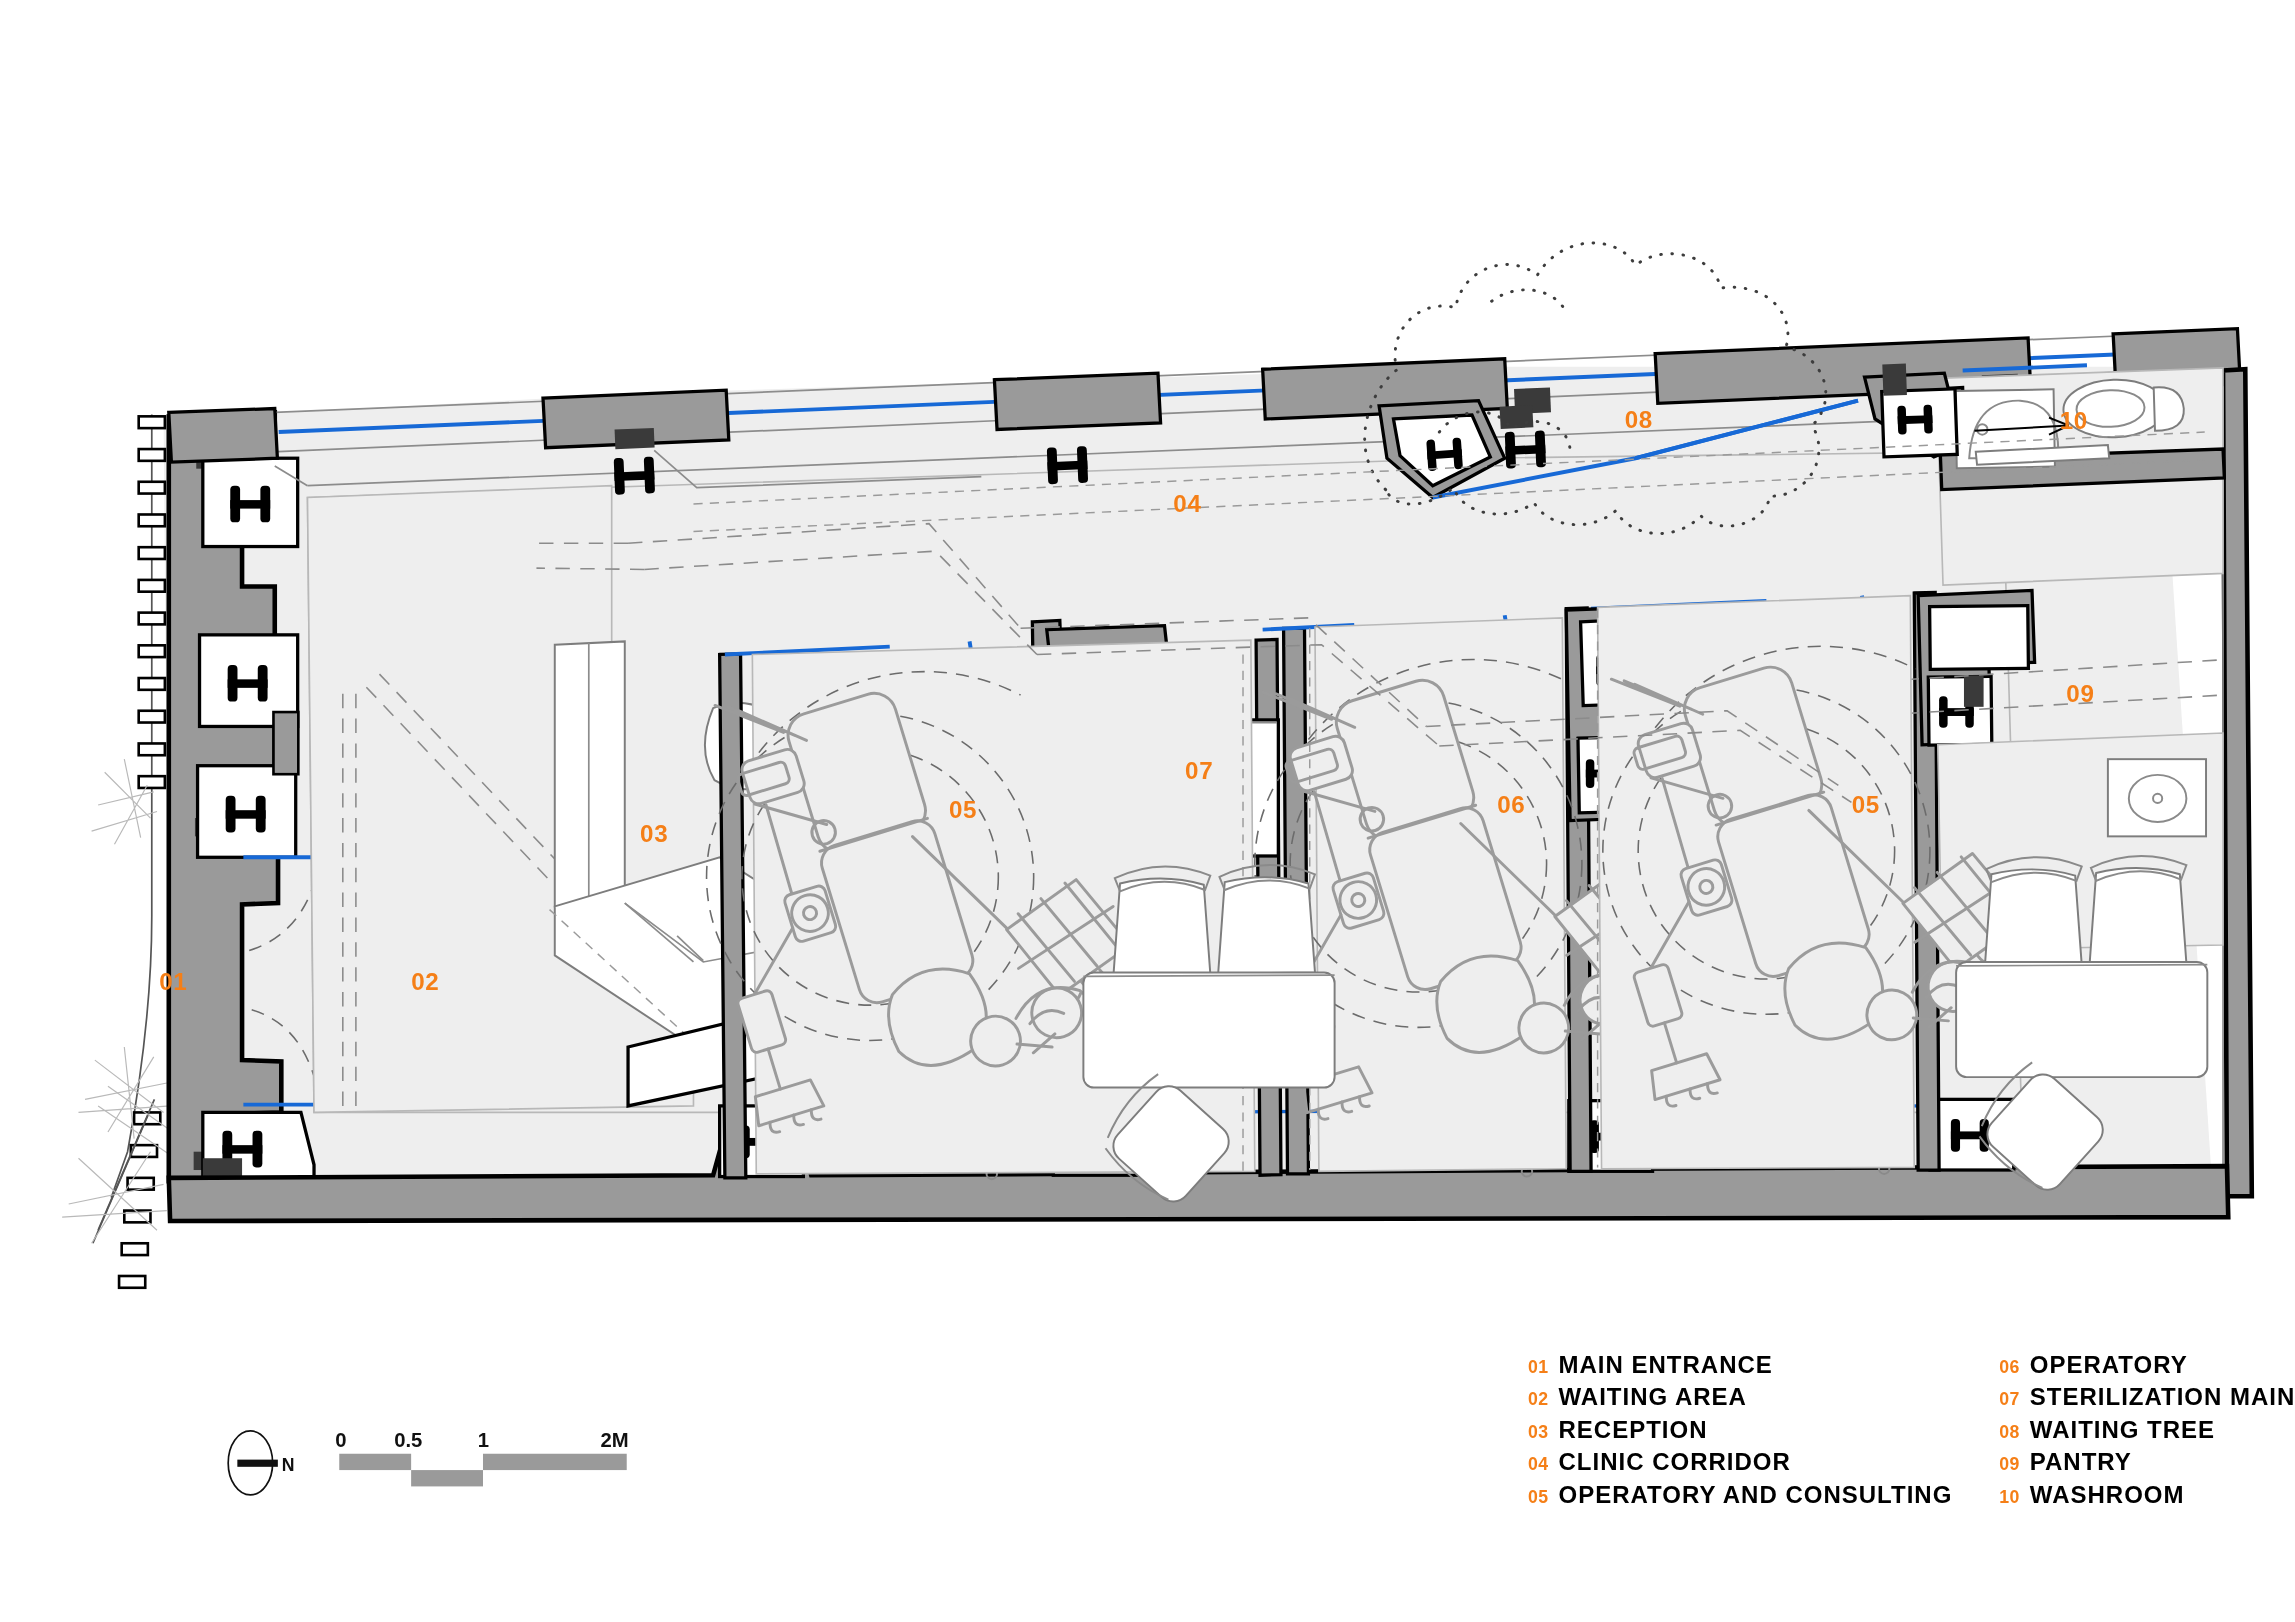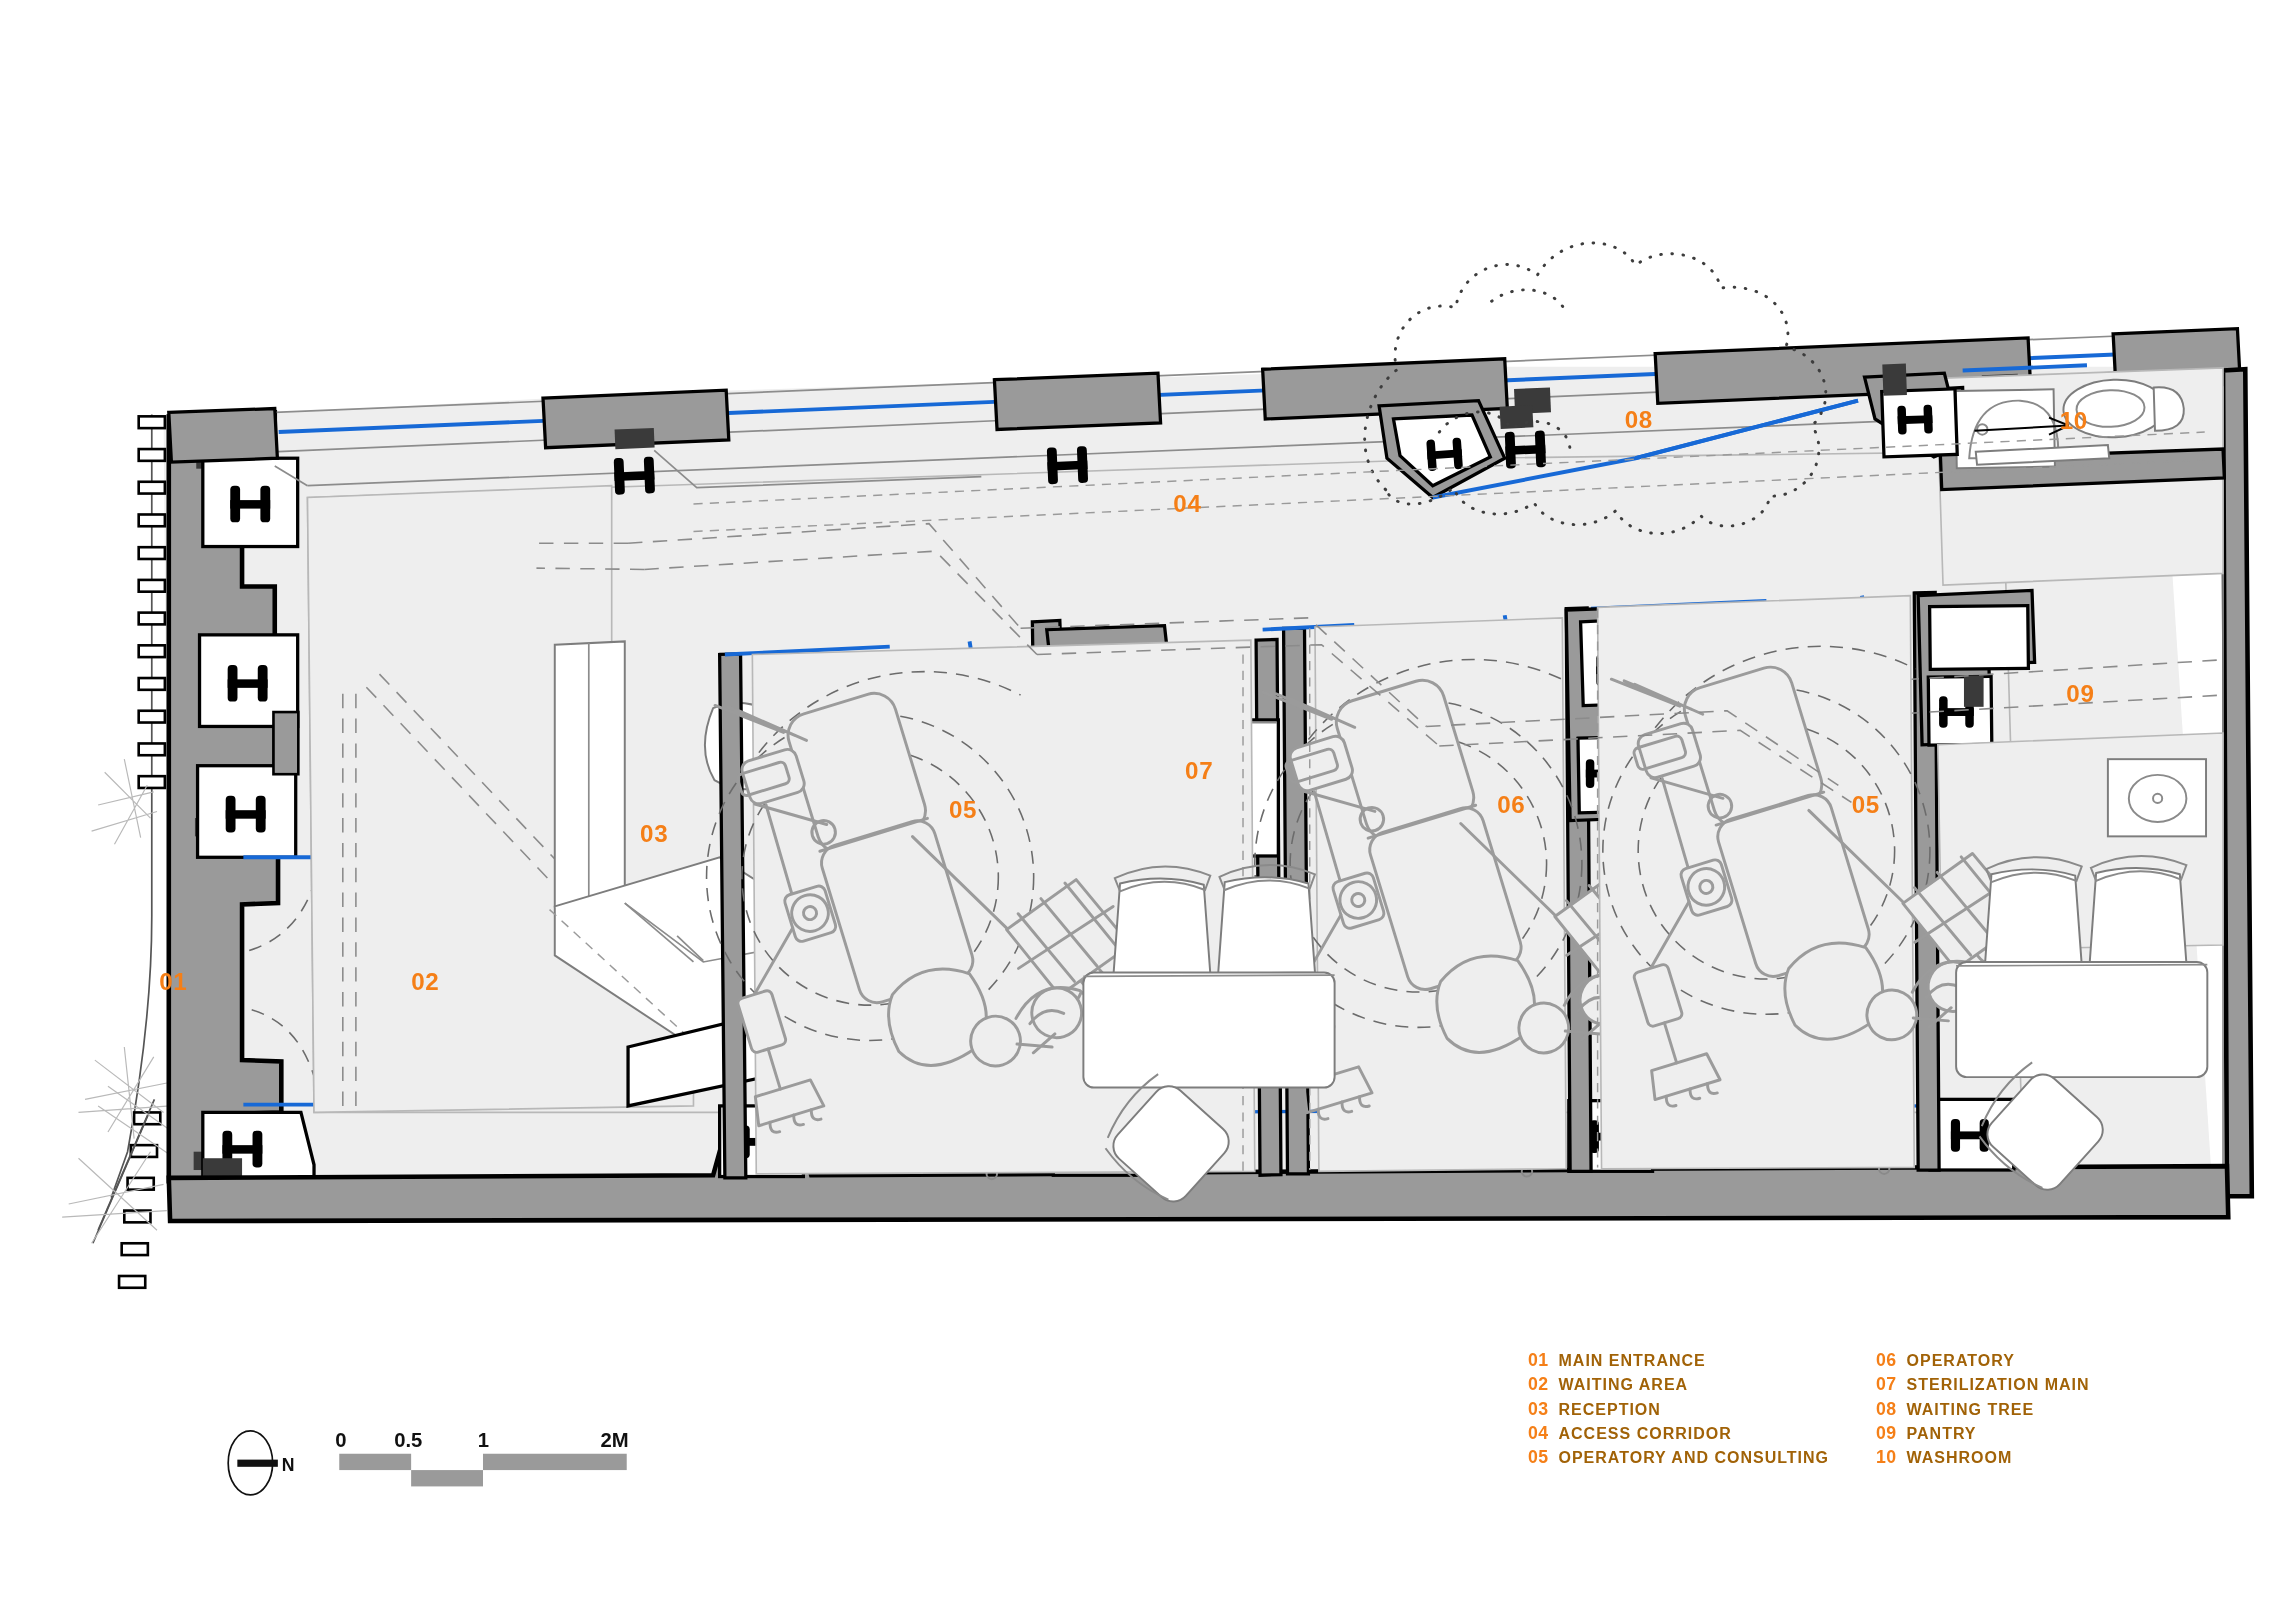--- a/index.html
+++ b/index.html
@@ -53,21 +53,21 @@
     display:flex; gap:47px;
     font-family:"Liberation Sans", sans-serif;
   }
   .legend-col{display:flex;flex-direction:column;gap:1.3px;}
   .legend-row{display:flex;align-items:baseline;gap:8.5px;line-height:1.30;}
   .legend-num{
     color:#F57F17;font-weight:bold;font-size:17.7px;letter-spacing:0.3px;
     min-width:22px;
   }
   .legend-lbl{
-    color:#a16207;font-weight:bold;font-size:16px;letter-spacing:1px;
+    color:#000000;font-weight:bold;font-size:24px;letter-spacing:1px;
     white-space:nowrap;
   }
   #scalebar{position:absolute;left:216px;top:1425px;}
   .sb-num{font-size:31px;font-weight:bold;fill:#111;font-family:"Liberation Sans",sans-serif;}
   .sb-seg-on{fill:#9a9a9a;}
   .north-n{font-size:27px;font-weight:bold;fill:#111;font-family:"Liberation Sans",sans-serif;}
 </style>
 </head>
 <body>
 
@@ -663,21 +663,21 @@
         <div class="legend-row">
           <span class="legend-num" style="color: rgb(245, 127, 23);">02</span>
           <span class="legend-lbl">WAITING AREA</span>
         </div>
         <div class="legend-row">
           <span class="legend-num" style="color: rgb(245, 127, 23);">03</span>
           <span class="legend-lbl">RECEPTION</span>
         </div>
         <div class="legend-row">
           <span class="legend-num" style="color: rgb(245, 127, 23);">04</span>
-          <span class="legend-lbl">ACCESS CORRIDOR</span>
+          <span class="legend-lbl">CLINIC CORRIDOR</span>
         </div>
         <div class="legend-row">
           <span class="legend-num" style="color: rgb(245, 127, 23);">05</span>
           <span class="legend-lbl">OPERATORY AND CONSULTING</span>
         </div>
       </div>
     <div class="legend-col" id="legend-right">
         <div class="legend-row">
           <span class="legend-num" style="color: rgb(245, 127, 23);">06</span>
           <span class="legend-lbl">OPERATORY</span>

